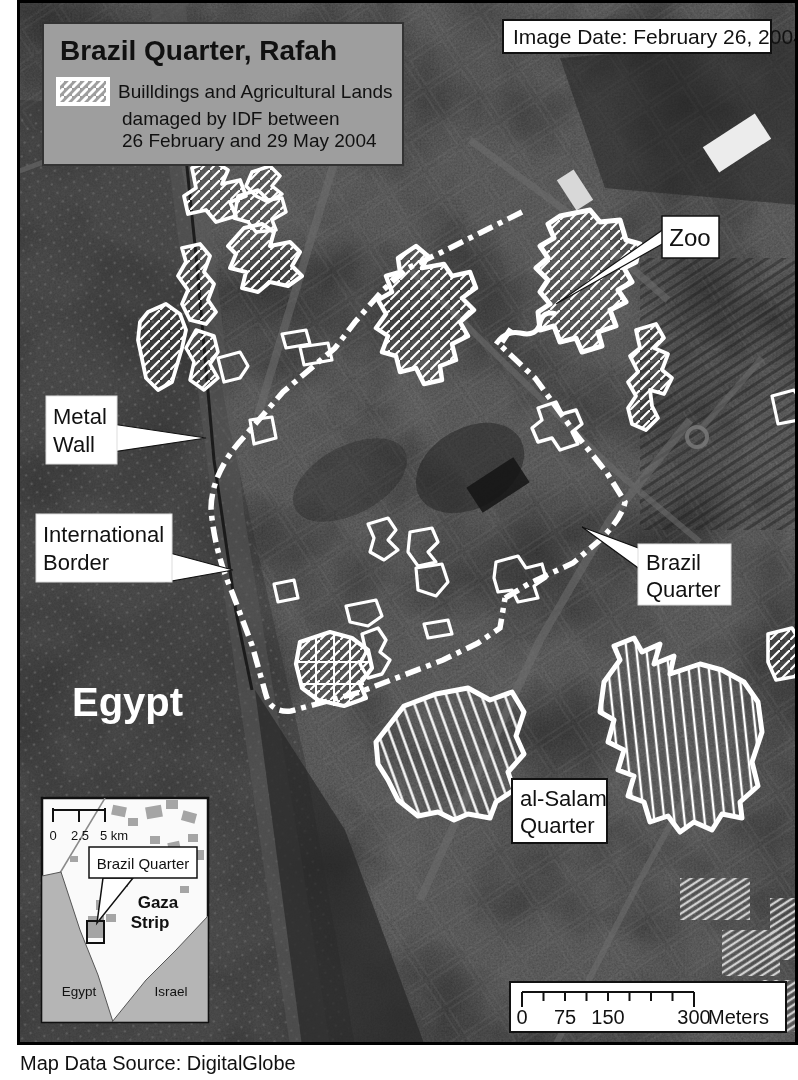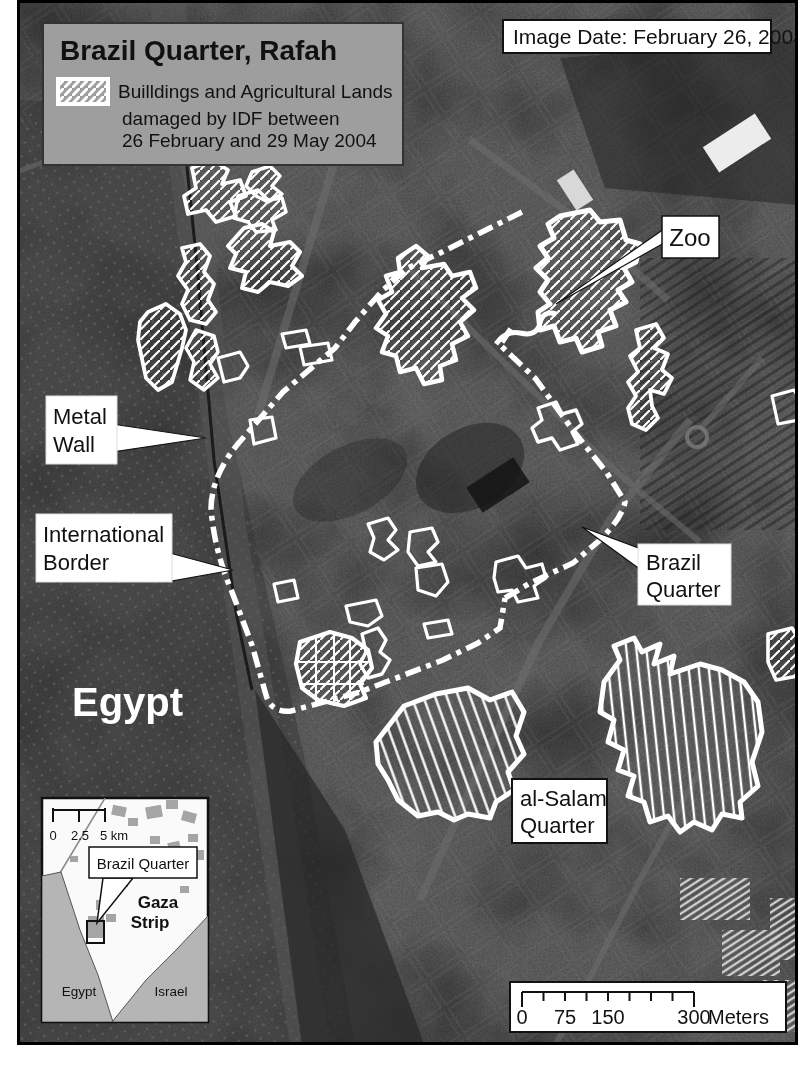--- a/index.html
+++ b/index.html
@@ -254,13 +254,14 @@
     <text x="565" y="1024" font-size="20" text-anchor="middle" fill="#111">75</text>
     <text x="608" y="1024" font-size="20" text-anchor="middle" fill="#111">150</text>
     <text x="694" y="1024" font-size="20" text-anchor="middle" fill="#111">300</text>
     <text x="708" y="1024" font-size="20" fill="#111">Meters</text>
   </g>
 
   <rect x="18.5" y="1.5" width="778" height="1042" fill="none" stroke="#000000" stroke-width="3"></rect>
 </svg>
 </div>
 
+<div class="credit">Map Data Source: DigitalGlobe</div>
 </div>
 
 </body></html>

